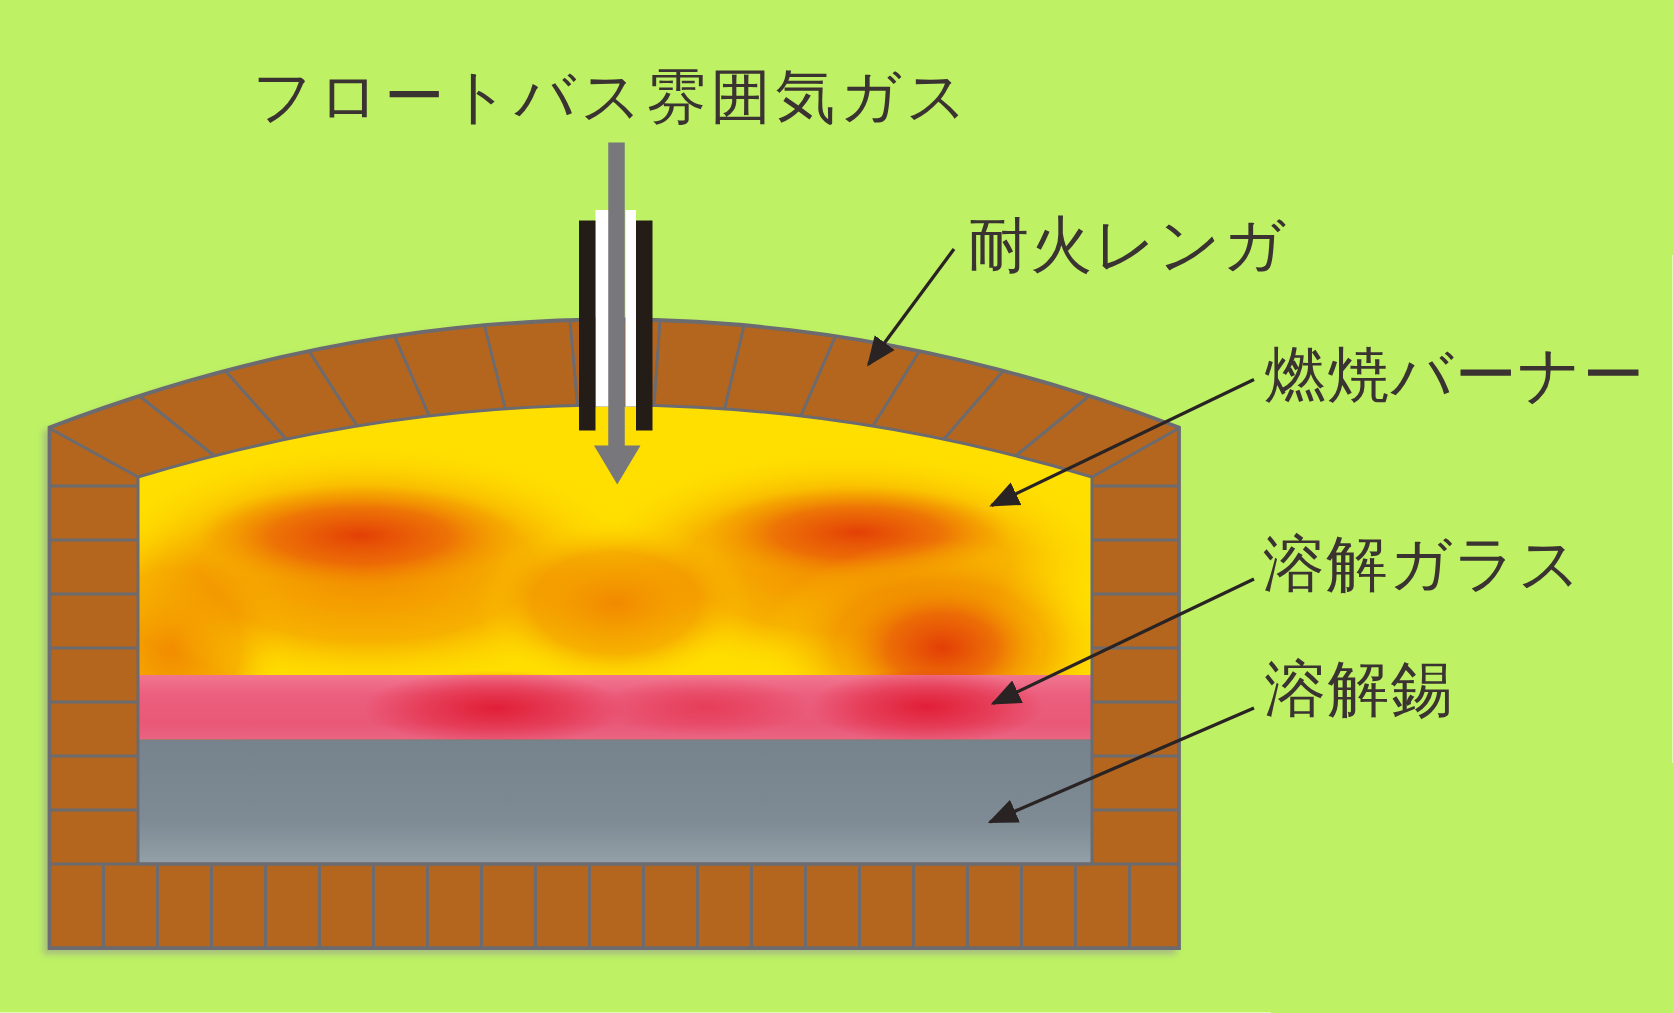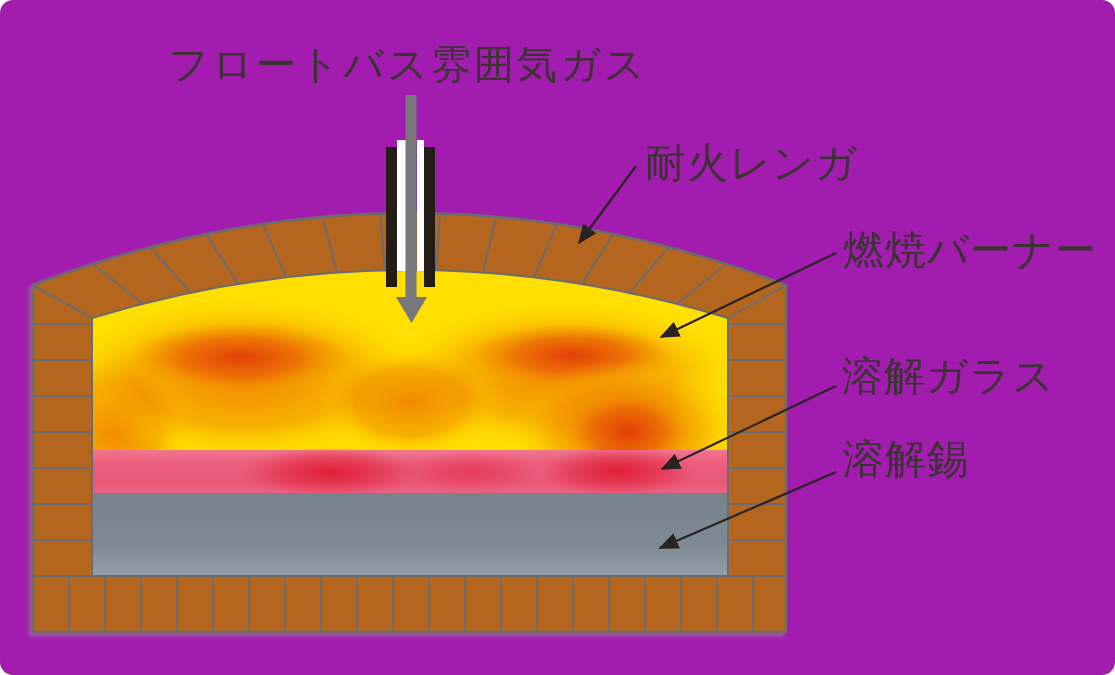--- a/index.html
+++ b/index.html
@@ -1,17 +1,17 @@
 <!DOCTYPE html>
 <html><head>
 <meta charset="utf-8">
 <style>
   html,body{margin:0;padding:0;background:#ffffff;width:1115px;height:675px;overflow:hidden;}
-  .stage{position:relative;width:1115px;height:675px;background:#a21caf;
-         font-family:"Liberation Sans","DejaVu Sans",sans-serif;border-radius:13px;}
+  .stage{position:relative;width:1115px;height:675px;background:#bef264;
+         font-family:"Liberation Sans","DejaVu Sans",sans-serif;}
   svg{display:block;}
   .furnace{filter:drop-shadow(-3px 3px 2px rgba(150,150,150,.55));}
   text.lbl{font-size:41px;fill:#3a3331;letter-spacing:1px;}
   text.top-lbl{font-size:40px;fill:#3a3331;letter-spacing:3px;}
   .joint{stroke:#6b6b70;stroke-width:2;fill:none;}
   .leader{stroke:#2a2323;stroke-width:2.2;fill:none;}
 </style>
 </head>
 <body>
 

